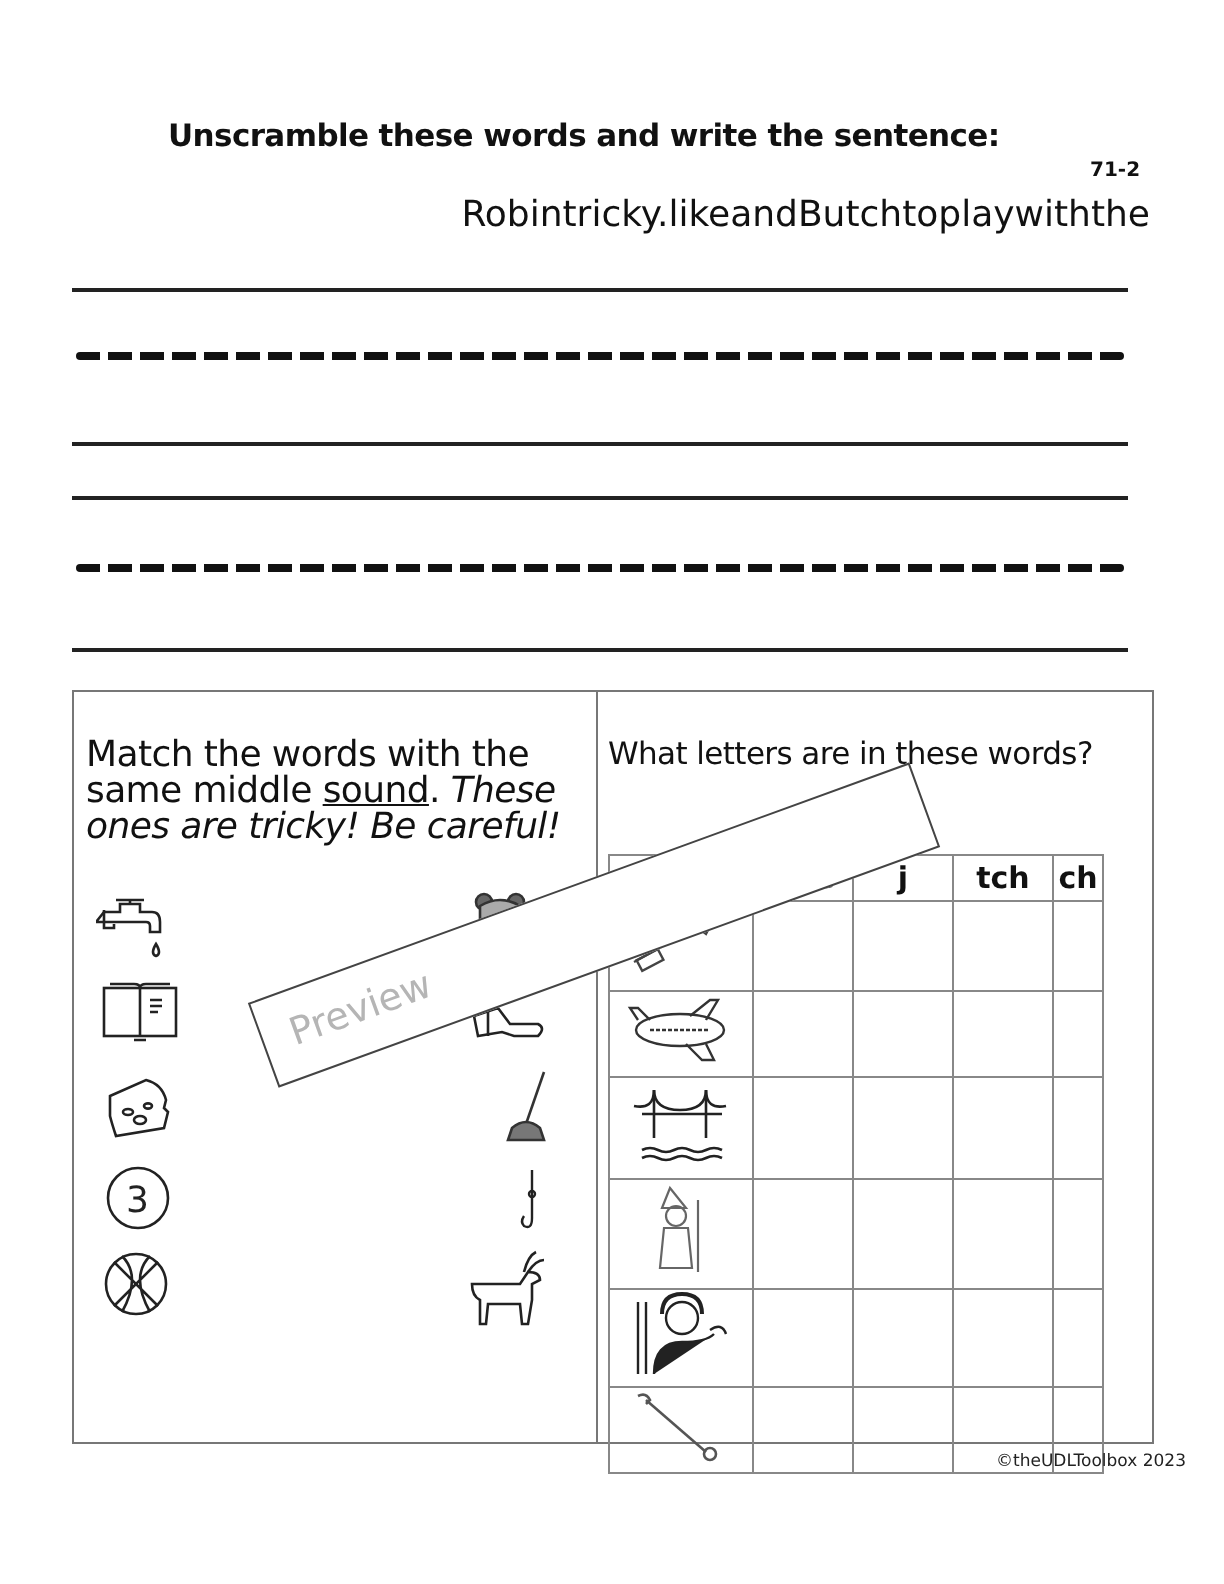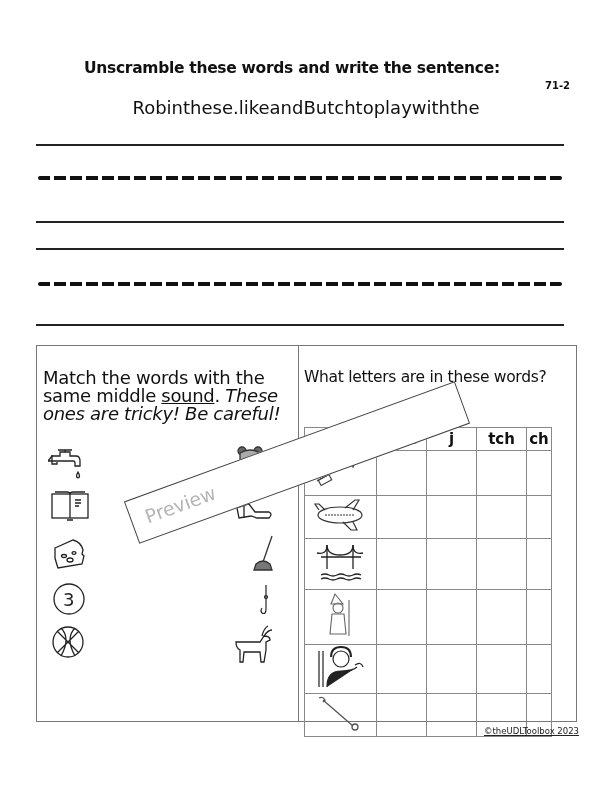--- a/index.html
+++ b/index.html
@@ -1,53 +1,53 @@
 <!DOCTYPE html>
 <html><head>
 <meta charset="utf-8">
 <style>
   html, body { margin: 0; padding: 0; background: #ffffff; }
   body { width: 612px; height: 792px; position: relative; overflow: hidden;
          font-family: "DejaVu Sans", sans-serif; color: #111; }
   .title { position: absolute; left: 37px; top: 59px; font-size: 15.5px; font-weight: bold; letter-spacing: -0.3px; margin-left: 47px; }
   .code { position: absolute; left: 545px; top: 80px; font-size: 10px; font-weight: bold; }
-  .scramble { position: absolute; left: 37px; top: 97px; width: 538px; display: flex; justify-content: center;
+  .scramble { position: absolute; left: 37px; top: 97px; width: 538px; display: flex; justify-content: flex-end;
               font-size: 18px; font-family: "DejaVu Sans", sans-serif; }
   .line { position: absolute; left: 36px; width: 528px; }
   .solid { border-top: 2px solid #222; height: 0; }
   .dashed { height: 4px; left: 38px; width: 524px;
             background: repeating-linear-gradient(90deg, #111 0 12px, transparent 12px 16px); border-radius: 2px; }
   .box { position: absolute; left: 36px; top: 345px; width: 541px; height: 377px; border: 1.5px solid #777; box-sizing: border-box; }
   .divider { position: absolute; left: 298px; top: 345px; width: 0; height: 377px; border-left: 1.5px solid #777; }
   .match-title { position: absolute; left: 43px; top: 369px; width: 250px; font-size: 18px; font-weight: normal; line-height: 18px; letter-spacing: -0.3px; }
   .match-title u { text-decoration: underline; }
   .match-title i { font-style: italic; }
   .letters-title { position: absolute; left: 304px; top: 368px; width: 260px; font-size: 15.5px; font-weight: normal; line-height: 18px; letter-spacing: -0.3px; }
   .pic { position: absolute; display: flex; align-items: center; justify-content: center; }
   .pic svg { display: block; }
   table.grid { position: absolute; left: 304px; top: 427px; border-collapse: collapse; }
   table.grid td, table.grid th { border: 1px solid #888; padding: 0; box-sizing: border-box; }
   table.grid th { height: 23px; font-size: 15px; font-weight: bold; text-align: center; vertical-align: middle; }
   .cell-img { width: 72px; }
   .col { width: 50px; }
-  .copyright { position: absolute; left: 484px; top: 726px; font-size: 8.5px; color: #222; text-decoration: underline; }
+  .copyright { position: absolute; left: 498px; top: 726px; font-size: 8.5px; color: #222; }
   .preview { position: absolute; left: 121px; top: 440px; width: 352px; height: 45px;
              background: #fff; border: 1px solid #444; transform: rotate(-20deg); transform-origin: center;
              box-sizing: border-box; }
   .preview span { position: absolute; left: 14px; top: 10px; font-size: 19px; color: #b5b5b5; }
 </style>
 </head>
 <body>
 
 <div class="title">Unscramble these words and write the sentence:</div>
 <div class="code">71-2</div>
 
 <div class="scramble">
   <span>Robin</span>
-  <span>these.</span>
+  <span>tricky.</span>
   <span>like</span>
   <span>and</span>
   <span>Butch</span>
   <span>to</span>
   <span>play</span>
   <span>with</span>
   <span>the</span>
 </div>
 
 <div class="line solid" style="top:144px"></div>

